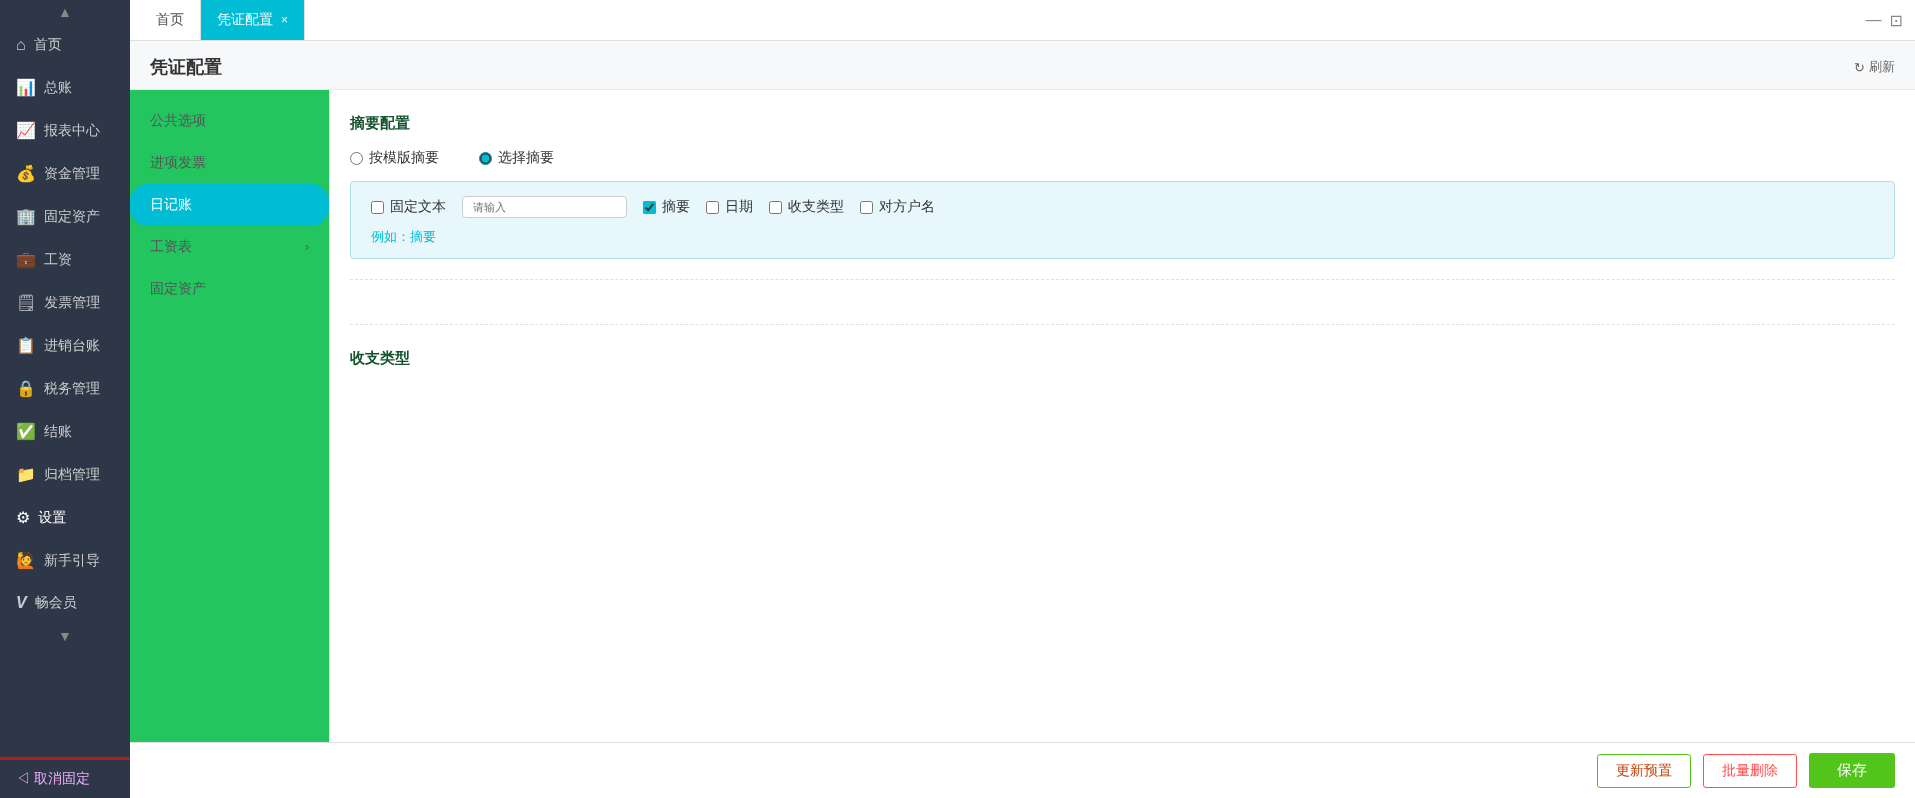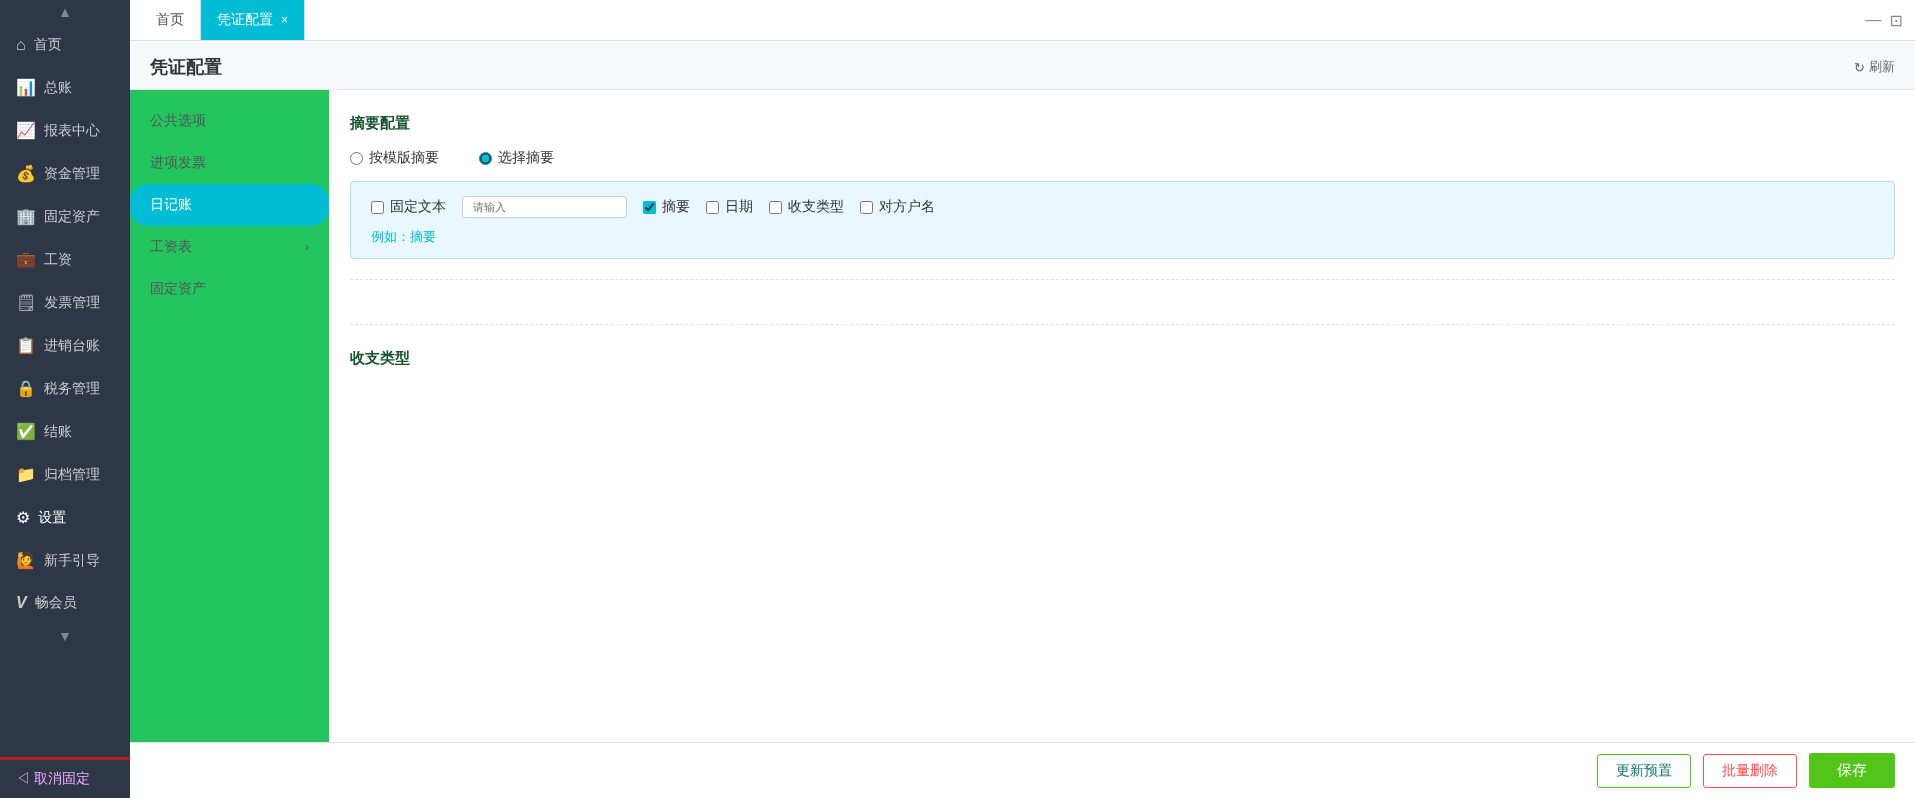--- a/index.html
+++ b/index.html
@@ -241,21 +241,21 @@
     .btn {
       padding: 7px 18px;
       border-radius: 3px;
       border: none;
       cursor: pointer;
       font-size: 14px;
     }
     .btn-outline-green {
       background: #fff;
       border: 1px solid #52c41a;
-      color: #0f766e;
+      color: #c2410c;
     }
     .btn-outline-red {
       background: #fff;
       border: 1px solid #ff4d4f;
       color: #ff4d4f;
     }
     .btn-primary {
       background: #52c41a;
       color: #fff;
       padding: 8px 28px;

